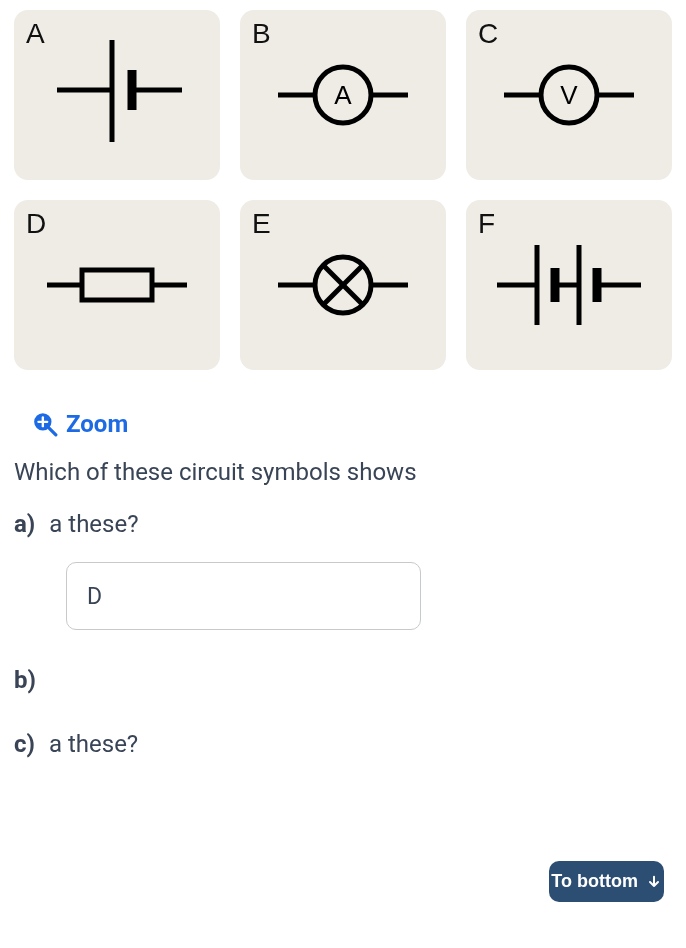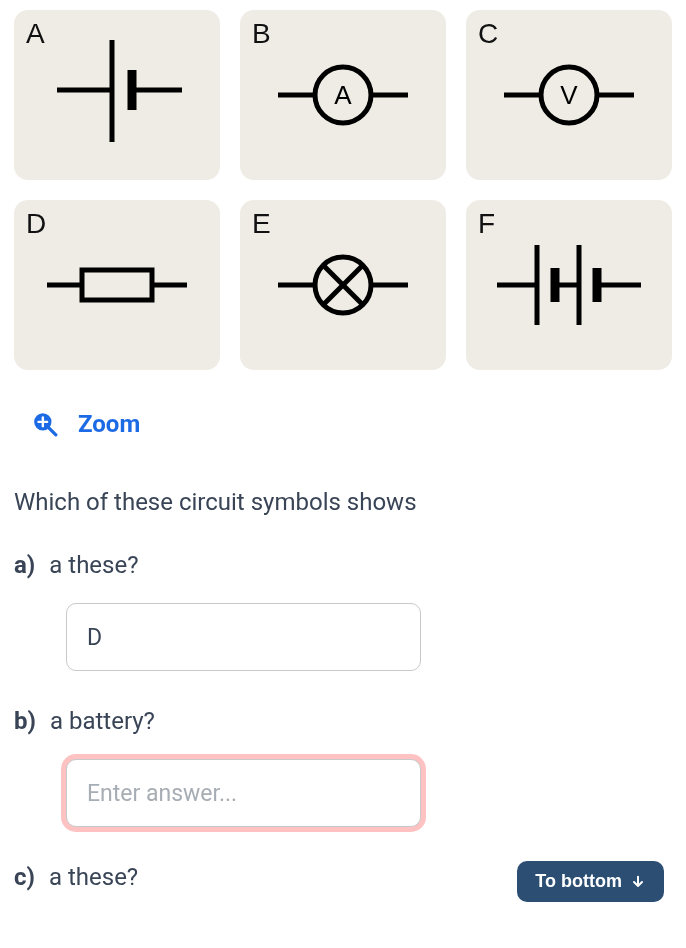--- a/index.html
+++ b/index.html
@@ -37,38 +37,38 @@
       font-family: Arial, sans-serif;
       color: #111;
     }
     .card-svg {
       width: 100%;
       height: 100%;
     }
     .zoom-row {
       display: flex;
       align-items: center;
-      gap: 20px;
-      margin: 20px 0 50px 18px;
+      gap: 8px;
+      margin: 20px 0 20px 18px;
       cursor: pointer;
     }
     .zoom-icon {
       width: 26px;
       height: 26px;
       color: #1d6ae5;
     }
     .zoom-label {
       color: #1d6ae5;
       font-size: 24px;
       font-weight: 700;
     }
     .question-stem {
       font-size: 24px;
       color: #394556;
-      margin-bottom: 35px;
+      margin-bottom: 24px;
     }
     .part {
       margin-bottom: 36px;
     }
     .part-head {
       display: flex;
       gap: 14px;
       font-size: 24px;
       color: #394556;
       margin-bottom: 24px;
@@ -92,21 +92,21 @@
       box-shadow: 0 0 0 5px rgba(255,120,120,0.45);
     }
     .bottom-btn {
       position: absolute;
       right: 22px;
       bottom: 46px;
       background: #2b4e72;
       color: #fff;
       font-weight: 700;
       font-size: 18px;
-      padding: 10px 18px;
+      padding: 10px 2px;
       border-radius: 10px;
       display: flex;
       align-items: center;
       gap: 8px;
       cursor: pointer;
       border: none;
     }
     .inner-letter {
       font-family: Arial, sans-serif;
       font-size: 26px;
@@ -213,23 +213,21 @@
   <div class="part-head">
     <span class="part-letter">a)</span>
     <span>a these?</span>
   </div>
   <input class="answer-input" value="D" style="">
 </div>
 
 <div class="part">
   <div class="part-head">
     <span class="part-letter">b)</span>
-    <span>a battery?</span>
-  </div>
-  <input class="answer-input focused" placeholder="Enter answer..." style="">
+  </div>
 </div>
 
 <div class="part">
   <div class="part-head">
     <span class="part-letter">c)</span>
     <span>a these?</span>
   </div>
 </div>
 
 <button class="bottom-btn">

